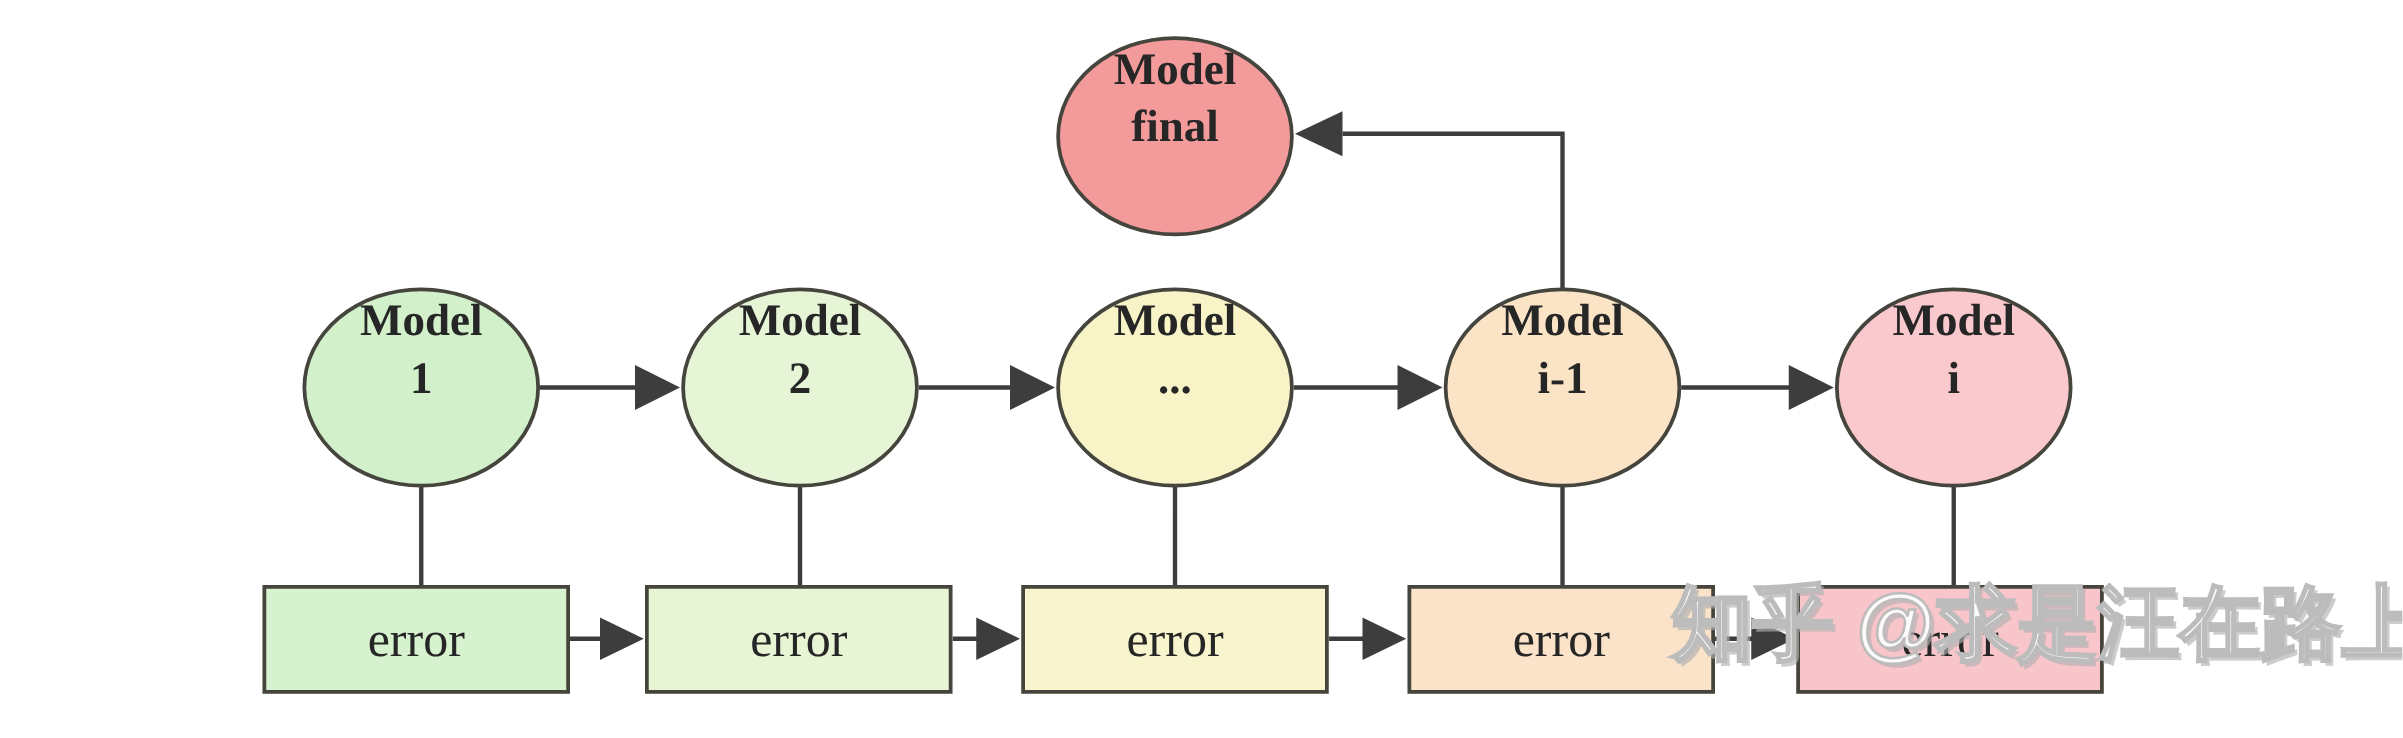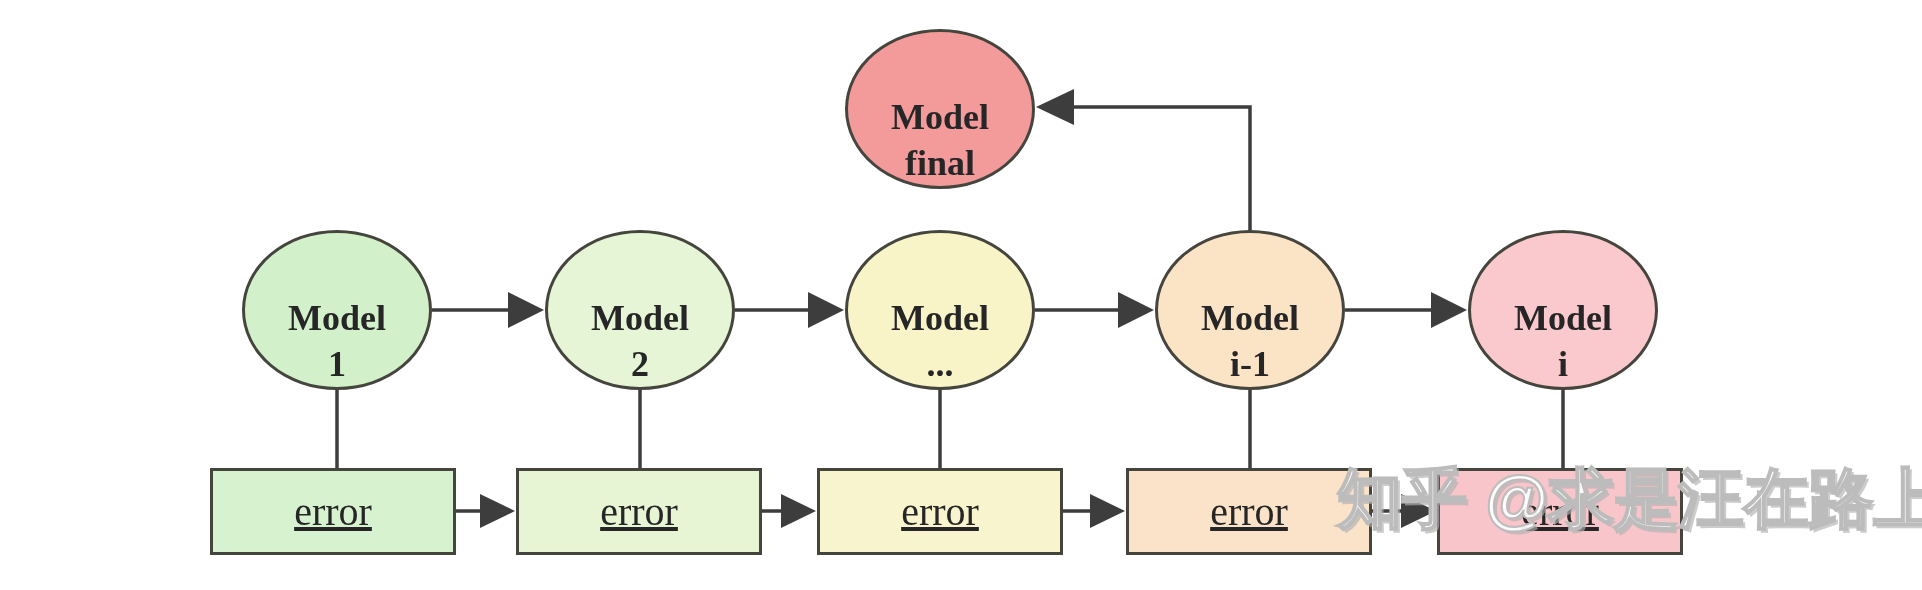--- a/index.html
+++ b/index.html
@@ -12,21 +12,21 @@
     font-family: "Liberation Serif", serif;
   }
   .node-circle {
     position: absolute;
     width: 190px;
     height: 160px;
     border: 3px solid #0369a1;
     border-radius: 50%;
     box-sizing: border-box;
     display: flex;
-    align-items: flex-end;
+    align-items: flex-start;
     justify-content: center;
     text-align: center;
     z-index: 2;
   }
   .node-label {
     font-weight: bold;
     font-size: 36px;
     line-height: 46px;
     color: #262626;
     white-space: pre-line;
@@ -39,21 +39,20 @@
     border: 3px solid #45453e;
     box-sizing: border-box;
     display: flex;
     align-items: center;
     justify-content: center;
     z-index: 2;
   }
   .error-label {
     font-size: 40px;
     color: #262626;
-    text-decoration: underline;
   }
   .connector-svg {
     position: absolute;
     left: 0; top: 0;
     width: 1922px;
     height: 590px;
     z-index: 1;
   }
   .cline {
     stroke-width: 3.5;

